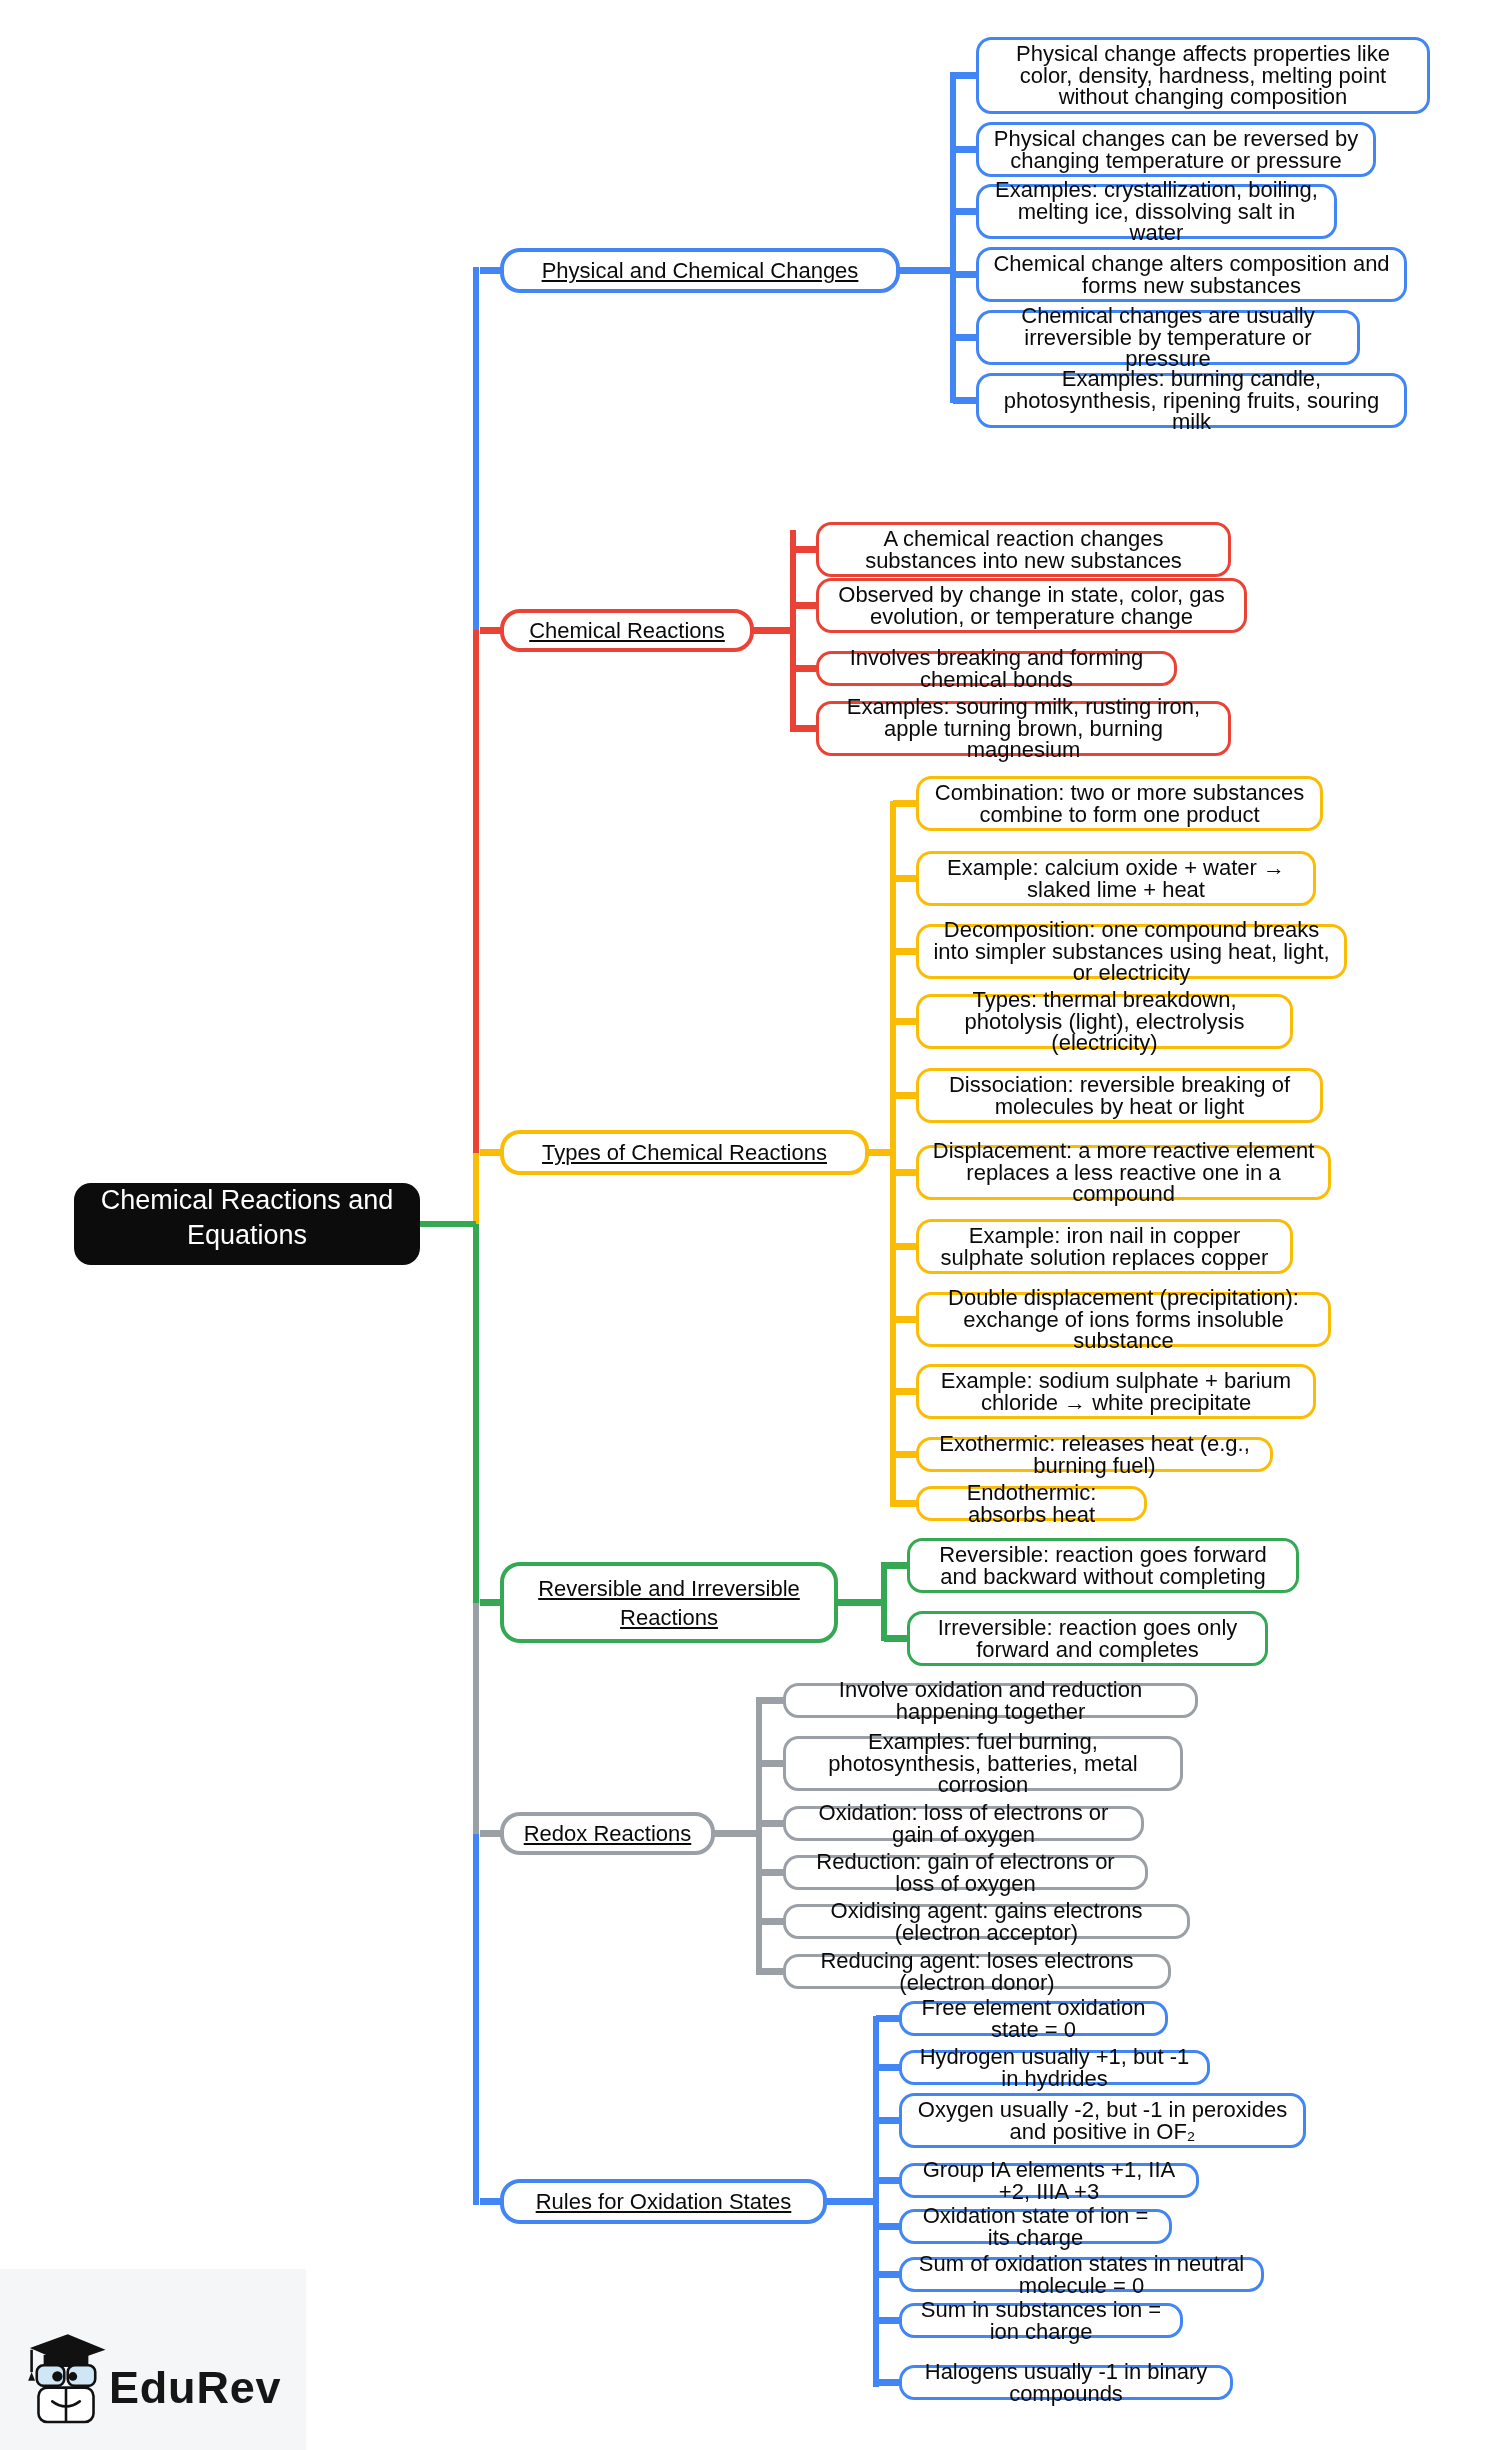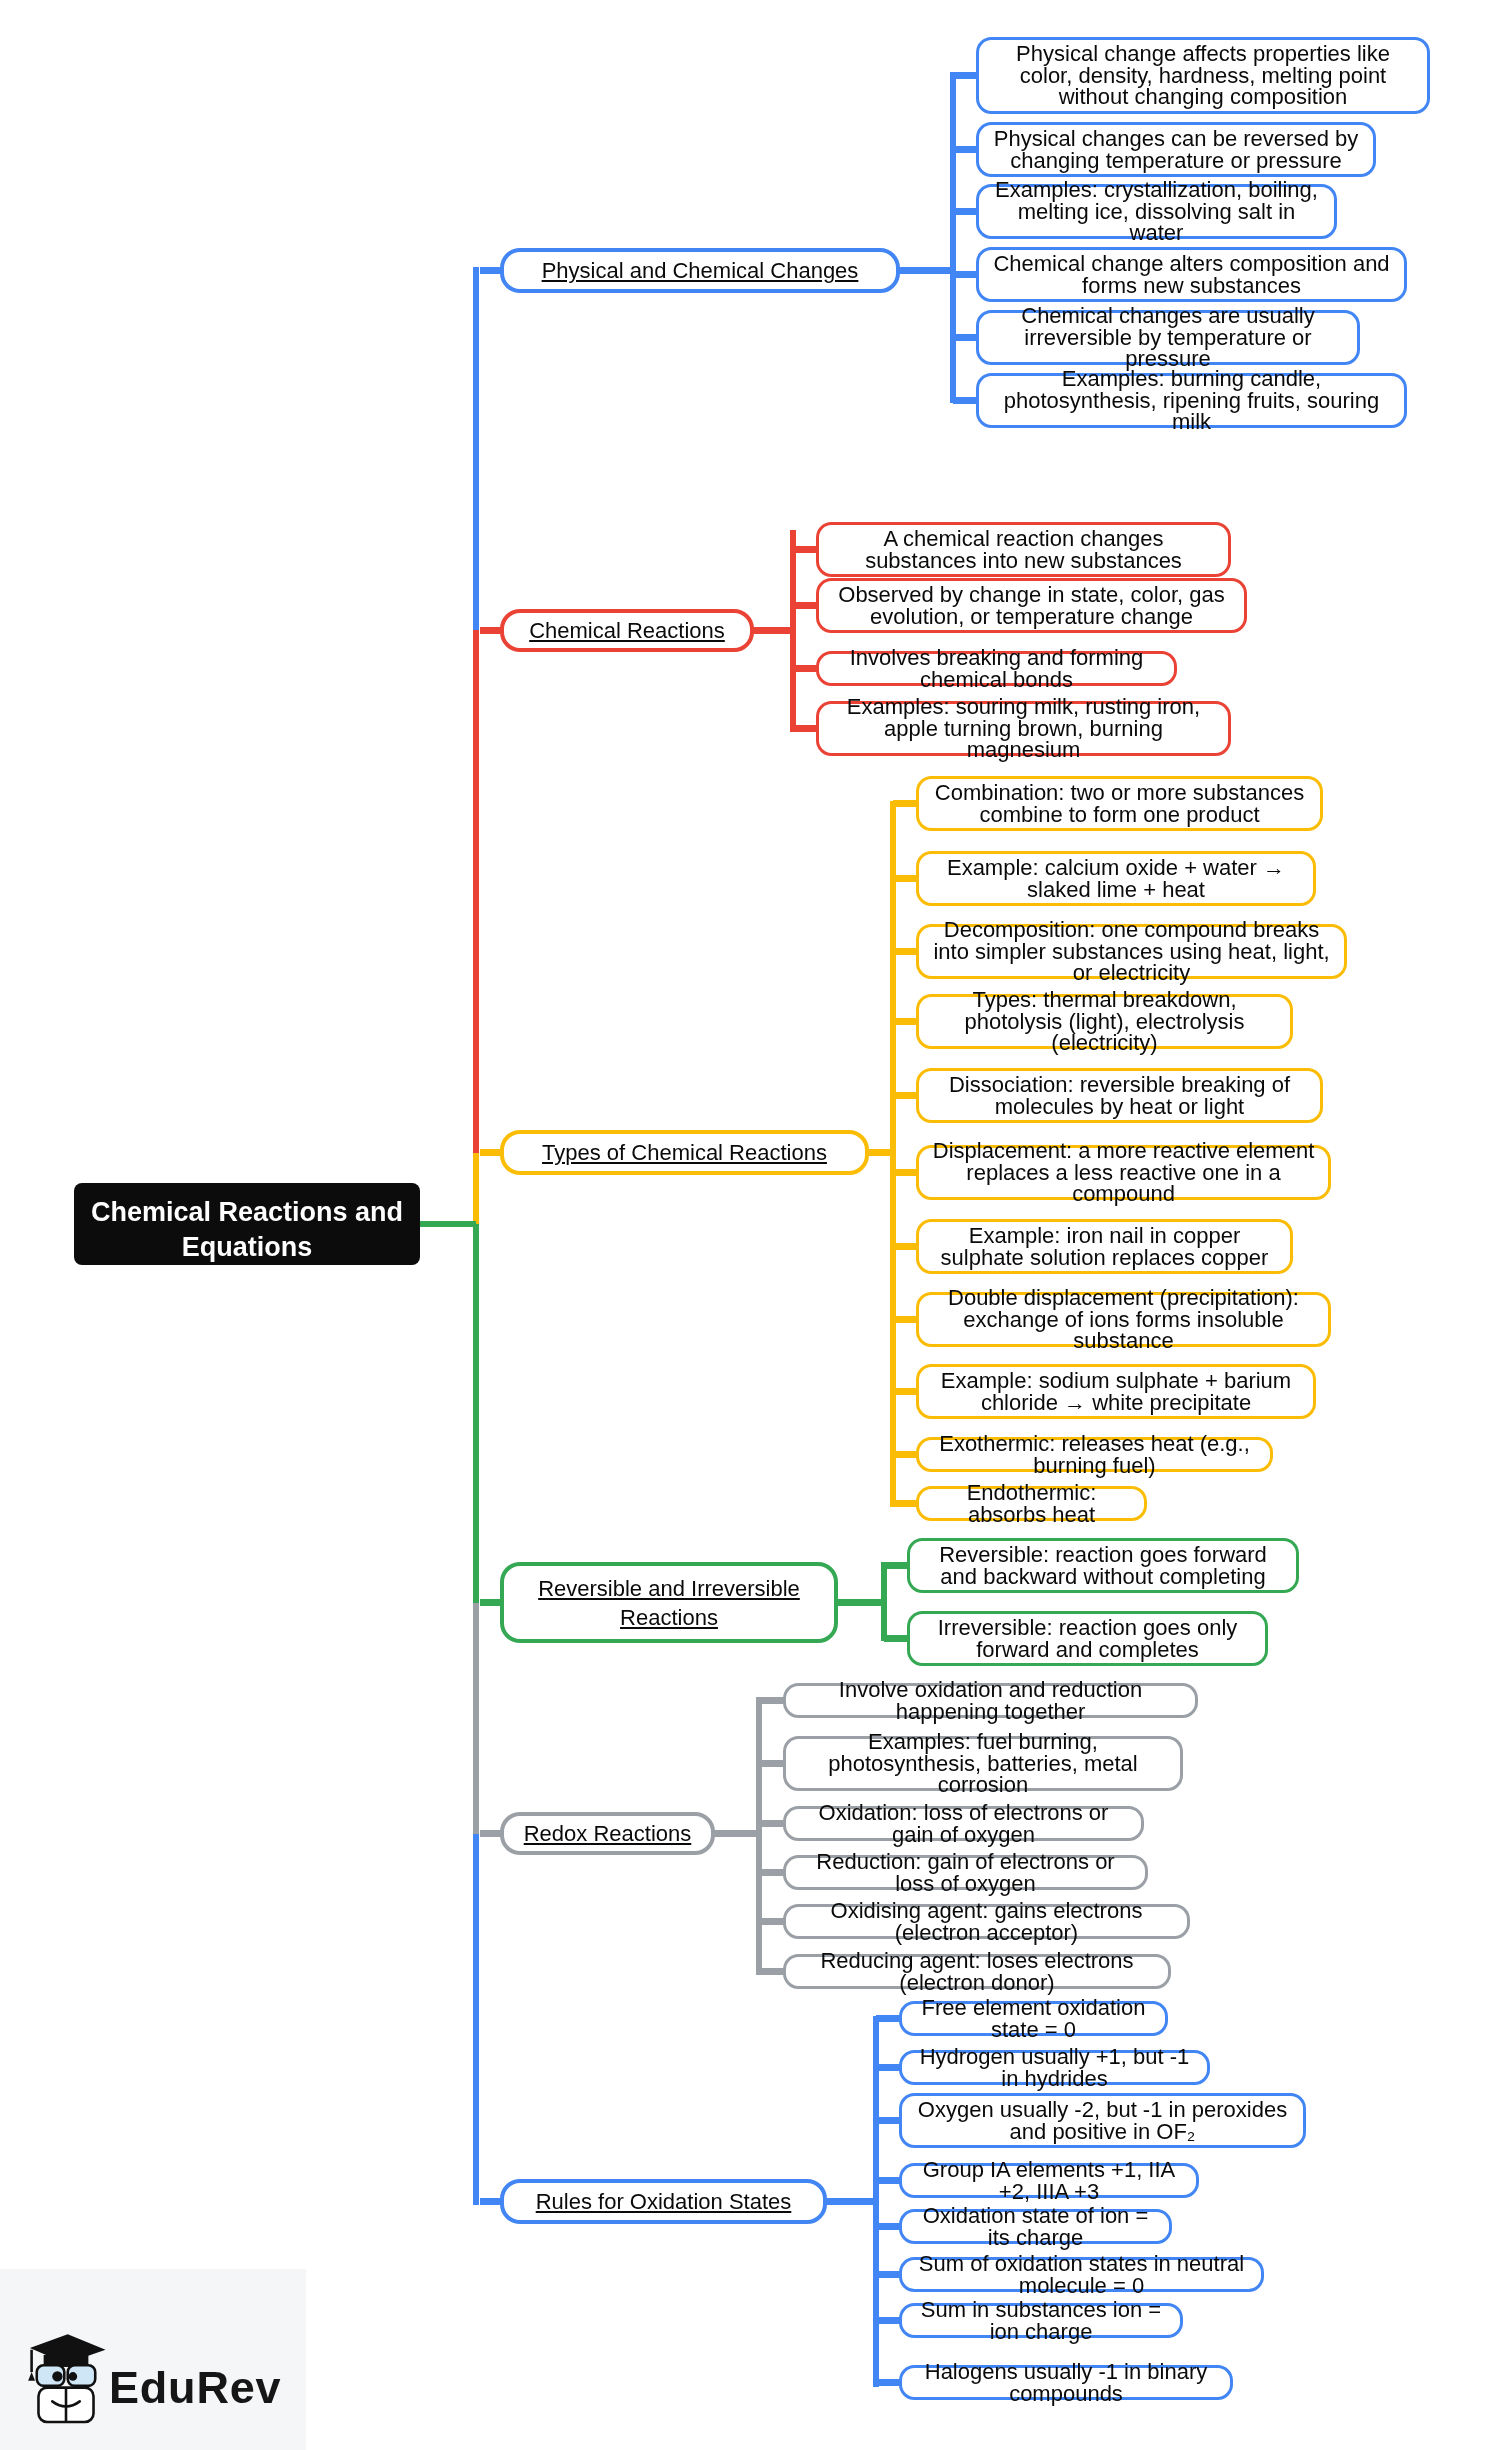--- a/index.html
+++ b/index.html
@@ -25,22 +25,22 @@
   .node::before{content:"";position:absolute;left:-26px;top:50%;margin-top:-3.1px;width:26px;height:6.2px;}
 
   
   .c0{border-color:#4285F4;} .c0::before,.c0::after{background:#4285F4;} .bg0{background:#4285F4;}
   .c1{border-color:#EA4335;} .c1::before,.c1::after{background:#EA4335;} .bg1{background:#EA4335;}
   .c2{border-color:#FBBC05;} .c2::before,.c2::after{background:#FBBC05;} .bg2{background:#FBBC05;}
   .c3{border-color:#34A853;} .c3::before,.c3::after{background:#34A853;} .bg3{background:#34A853;}
   .c4{border-color:#9AA0A6;} .c4::before,.c4::after{background:#9AA0A6;} .bg4{background:#9AA0A6;}
 
   .root{position:absolute;left:74px;top:1183px;width:346px;height:82px;background:#0c0c0c;
-        border-radius:8px;color:#ffffff;display:flex;align-items:flex-end;justify-content:center;
-        text-align:center;font-size:27px;line-height:35px;font-weight:bold;padding:0 7.7px;box-sizing:border-box;}
+        border-radius:17px;color:#ffffff;display:flex;align-items:flex-start;justify-content:center;
+        text-align:center;font-size:27px;line-height:35px;font-weight:normal;padding:0 7.7px;box-sizing:border-box;}
 
   .logo-bg{position:absolute;left:0;top:2269px;width:306px;height:181px;background:#f5f6f7;}
   .logo-text{position:absolute;left:109px;top:2362px;font-size:45px;font-weight:bold;color:#161616;
              letter-spacing:0.8px;}
   .mascot{position:absolute;left:23px;top:2329px;}
 </style>
 </head>
 <body>
 
 <div id="canvas">

